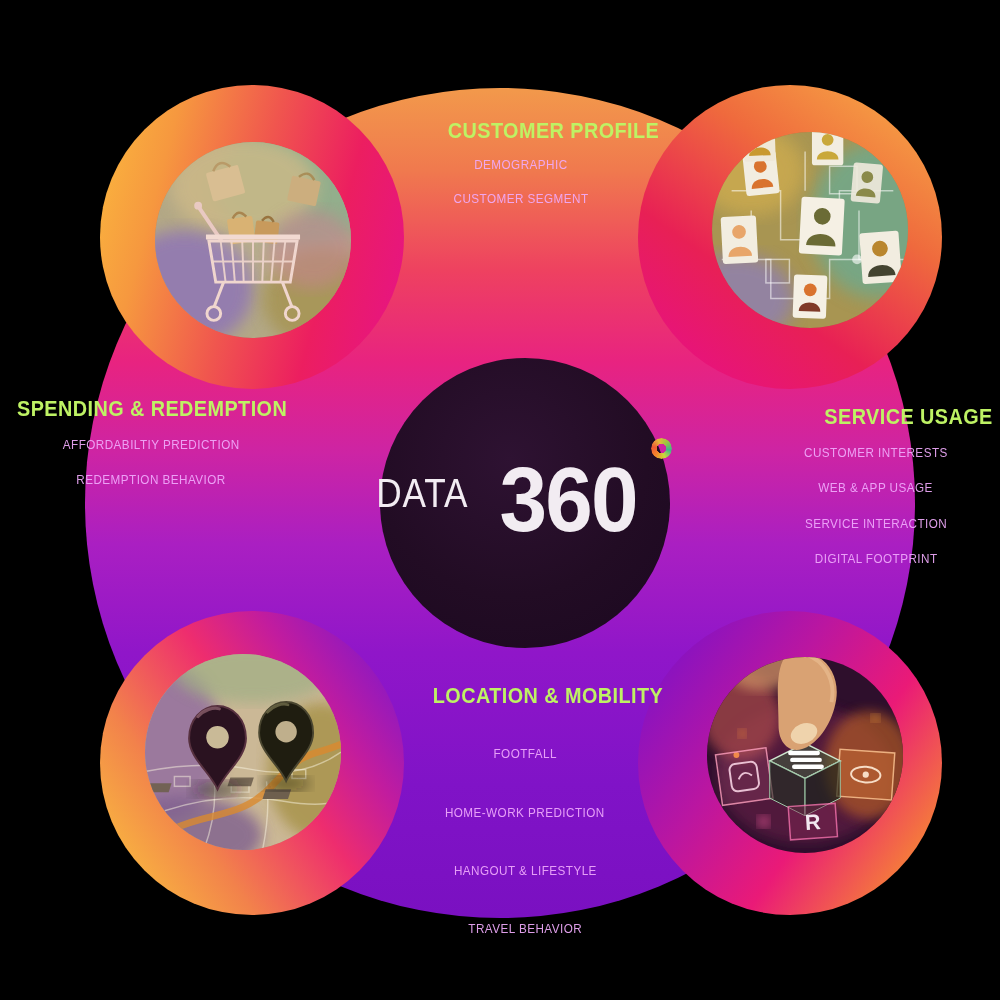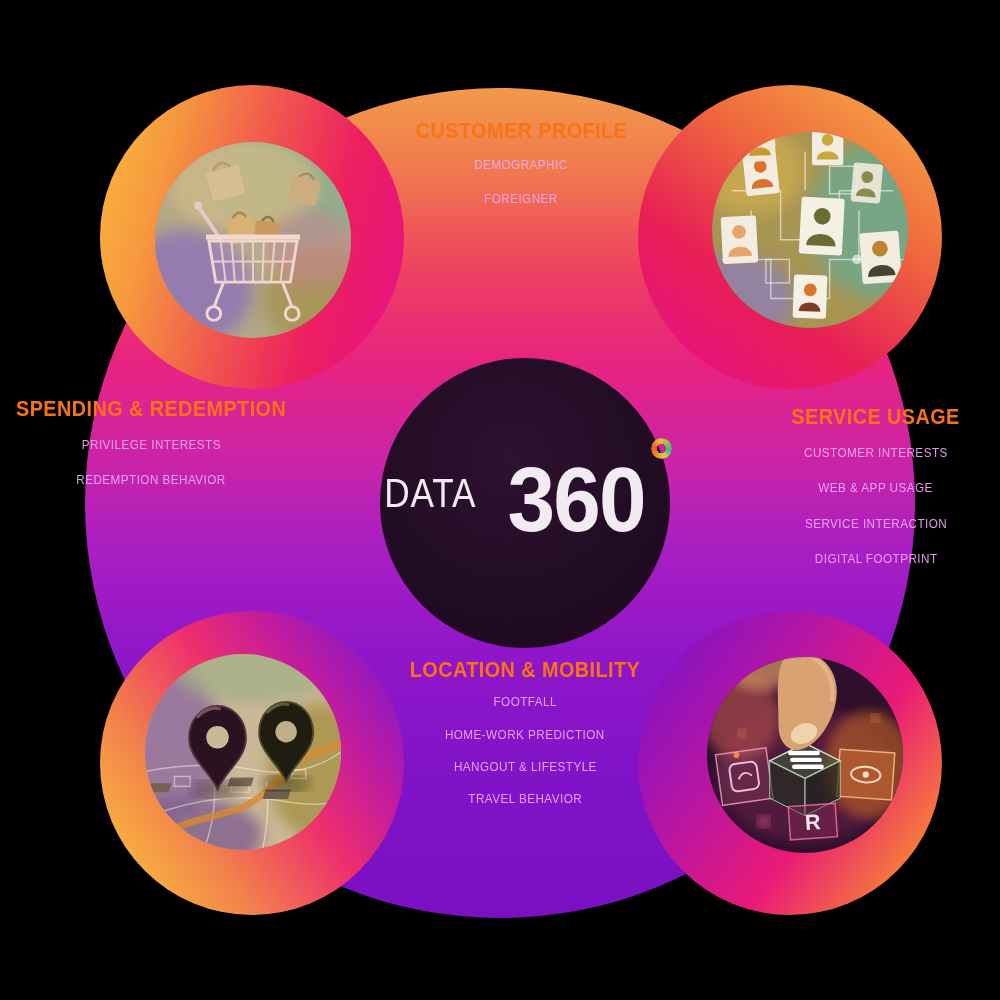--- a/index.html
+++ b/index.html
@@ -19,40 +19,40 @@
   
   .photo{width:196px;height:196px;border-radius:50%;overflow:hidden;box-shadow:0 0 0 1px rgba(0,0,0,.12) inset;}
   #photo-tl{left:155px;top:142px;}
   #photo-tr{left:712px;top:132px;}
   #photo-bl{left:145px;top:654px;}
   #photo-br{left:707px;top:657px;}
   .photo svg{display:block;width:196px;height:196px;}
   
   #center-circle{left:380px;top:358px;width:290px;height:290px;border-radius:50%;
     background:radial-gradient(circle at 45% 35%,#2E1232 0%,#220C24 55%,#1B0820 100%);}
-  #title{left:368px;top:440px;width:290px;height:120px;display:flex;align-items:center;
+  #title{left:360px;top:440px;width:290px;height:120px;display:flex;align-items:center;
     justify-content:center;color:#F2ECF2;}
   #title .prefix{font-size:40px;font-weight:400;letter-spacing:1px;display:inline-block;
     transform:scaleX(.88) translateY(-7px);}
   #title .number{font-size:90px;font-weight:700;letter-spacing:-2px;margin-left:22px;
     display:inline-block;transform:scaleX(.95);}
   #degree-donut{left:651px;top:438px;width:21px;height:21px;border-radius:50%;
     background:conic-gradient(from 220deg,#F5862B,#EF5A36,#E8B93A,#9CC63F,#3FB58C,#CBD93B,#F5862B);
     -webkit-mask:radial-gradient(circle,transparent 0 4.5px,#000 5px);
     mask:radial-gradient(circle,transparent 0 4.5px,#000 5px);}
   
   .sec{position:absolute;text-align:center;color:#fff;white-space:nowrap;}
   .sec .ln{display:block;}
   .cond{display:inline-block;transform:scaleX(.9);transform-origin:center;}
-  .sec .h{font-weight:700;font-size:22px;letter-spacing:.5px;color:#f97316;}
+  .sec .h{font-weight:700;font-size:22px;letter-spacing:.5px;color:#bef264;text-align:right;}
   .sec .i{font-weight:400;font-size:13px;letter-spacing:.5px;color:#f0abfc;opacity:.92;text-decoration:underline;}
   #sec-top{left:371px;top:114px;width:300px;}  #sec-top .ln{line-height:34px;}
   #sec-left{left:0px;top:391px;width:302px;}   #sec-left .ln{line-height:35.5px;}
   #sec-right{left:750px;top:399px;width:252px;}#sec-right .ln{line-height:35.5px;}
-  #sec-bottom{left:374px;top:654px;width:302px;}#sec-bottom .ln{line-height:32.3px;}
+  #sec-bottom{left:374px;top:654px;width:302px;}#sec-bottom .ln{line-height:32.3px;margin-top:26px;}
 </style>
 </head>
 <body>
 
 <div id="stage">
 
   <div class="abs" id="big-circle"></div>
 
   <div class="abs ring" id="ring-tl"></div>
   <div class="abs ring" id="ring-tr"></div>
@@ -269,26 +269,26 @@
 
   <div class="abs" id="title">
     <span class="prefix">DATA</span>
     <span class="number">360</span>
   </div>
   <div class="abs" id="degree-donut"></div>
 
   <div class="sec" id="sec-top">
     <span class="ln h"><span class="cond">CUSTOMER PROFILE</span></span>
     <span class="ln i"><span class="cond">DEMOGRAPHIC</span></span>
-    <span class="ln i"><span class="cond">FOREIGNER</span></span>
+    <span class="ln i"><span class="cond">CUSTOMER SEGMENT</span></span>
   </div>
 
   <div class="sec" id="sec-left">
     <span class="ln h"><span class="cond">SPENDING &amp; REDEMPTION</span></span>
-    <span class="ln i"><span class="cond">PRIVILEGE INTERESTS</span></span>
+    <span class="ln i"><span class="cond">AFFORDABILTIY PREDICTION</span></span>
     <span class="ln i"><span class="cond">REDEMPTION BEHAVIOR</span></span>
   </div>
 
   <div class="sec" id="sec-right">
     <span class="ln h"><span class="cond">SERVICE USAGE</span></span>
     <span class="ln i"><span class="cond">CUSTOMER INTERESTS</span></span>
     <span class="ln i"><span class="cond">WEB &amp; APP USAGE</span></span>
     <span class="ln i"><span class="cond">SERVICE INTERACTION</span></span>
     <span class="ln i"><span class="cond">DIGITAL FOOTPRINT</span></span>
   </div>

